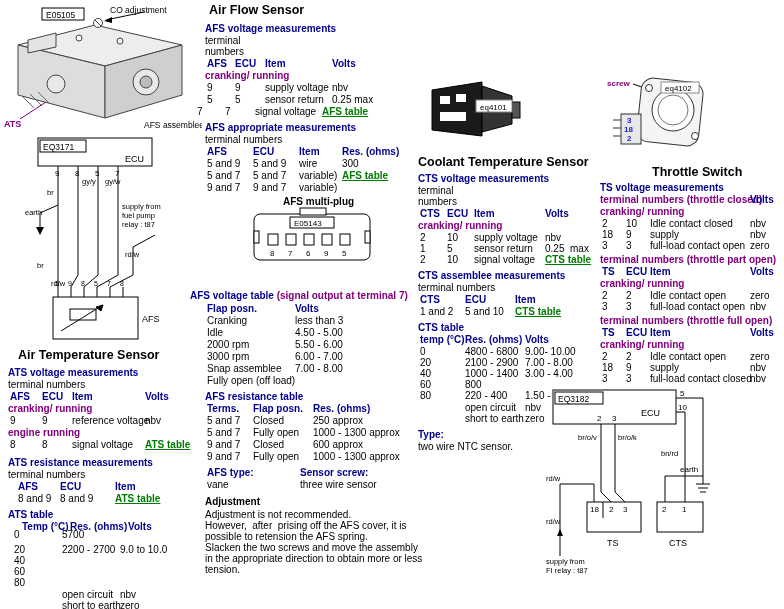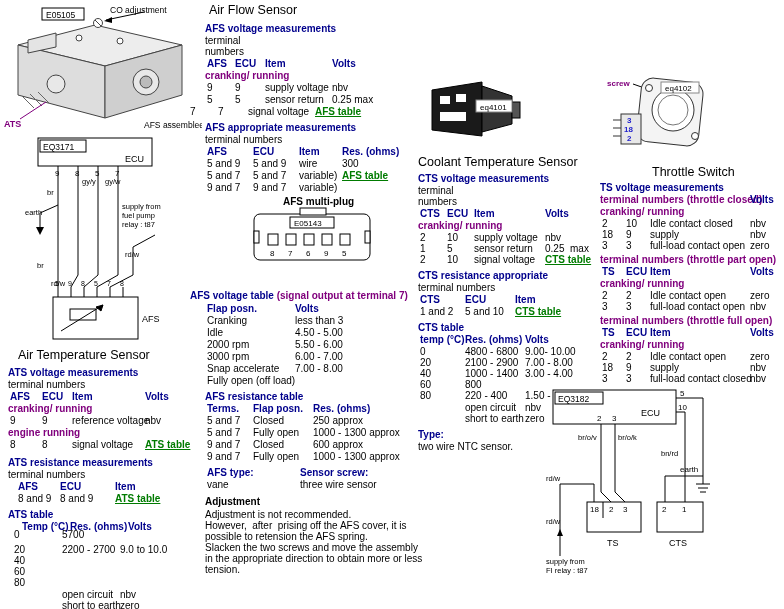--- a/index.html
+++ b/index.html
@@ -14,21 +14,21 @@
   .r>span{display:inline-block;white-space:pre;vertical-align:top}
   .r>.v{position:absolute;top:0}
   .v125{left:125px}.v135{left:135px}.v148{left:148px}
   .w24{width:24px}.w27{width:27px}.w28{width:28px}.w30{width:30px}.w32{width:32px}
   .w42{width:42px}.w45{width:45px}.w46{width:46px}.w48{width:48px}.w50{width:50px}
   .w55{width:55px}.w58{width:58px}.w60{width:60px}.w88{width:88px}
   .navy{color:#00008C;font-weight:bold}
   .navy>span{color:#00008C;font-weight:bold}
   .purple{color:#80007D;font-weight:bold}
   .glink{color:#007B00;font-weight:bold;text-decoration:underline;cursor:pointer}
-  .title{font-size:12.5px;font-weight:normal;color:#000}
+  .title{font-size:12.5px;font-weight:bold;color:#000}
   .blk-b{font-weight:bold}
 </style>
 </head>
 <body>
 
 <svg style="position:absolute;left:0;top:0" width="202" height="132" viewBox="0 0 202 132">
   <g>
     <polygon points="18,45 95,25 182,45 105,66" fill="#ededed" stroke="#444" stroke-width="1"></polygon>
     <polygon points="18,45 105,66 105,118 18,95" fill="#dddddd" stroke="#444" stroke-width="1"></polygon>
     <polygon points="182,45 105,66 105,118 182,95" fill="#cfcfcf" stroke="#444" stroke-width="1"></polygon>
@@ -139,21 +139,21 @@
 
 <div class="t title" style="left:209px;top:4px">Air Flow Sensor</div>
 
 <div class="t navy" style="left:205px;top:23px">AFS voltage measurements</div>
 <div class="t" style="left:205px;top:35px">terminal</div>
 <div class="t" style="left:205px;top:46px">numbers</div>
 <div class="r navy" style="left:207px;top:58px"><span class="w28">AFS</span><span class="w30">ECU</span><span>Item</span><span class="v v125">Volts</span></div>
 <div class="t purple" style="left:205px;top:70px">cranking/ running</div>
 <div class="r" style="left:207px;top:82px"><span class="w28">9</span><span class="w30">9</span><span>supply voltage</span><span class="v v125">nbv</span></div>
 <div class="r" style="left:207px;top:94px"><span class="w28">5</span><span class="w30">5</span><span>sensor return</span><span class="v v125">0.25 max</span></div>
-<div class="r" style="left:190px;top:106px"><span class="w28">7</span><span class="w30">7</span><span>signal voltage</span><span class="v v125 glink">AFS table</span></div>
+<div class="r" style="left:197px;top:106px"><span class="w28">7</span><span class="w30">7</span><span>signal voltage</span><span class="v v125 glink">AFS table</span></div>
 
 <div class="t navy" style="left:205px;top:122px">AFS appropriate measurements</div>
 <div class="t" style="left:205px;top:134px">terminal numbers</div>
 <div class="r navy" style="left:207px;top:146px"><span class="w46">AFS</span><span class="w46">ECU</span><span>Item</span><span class="v v135">Res. (ohms)</span></div>
 <div class="r" style="left:207px;top:158px"><span class="w46">5 and 9</span><span class="w46">5 and 9</span><span>wire</span><span class="v v135">300</span></div>
 <div class="r" style="left:207px;top:170px"><span class="w46">5 and 7</span><span class="w46">5 and 7</span><span>variable)</span><span class="v v135 glink">AFS table</span></div>
 <div class="r" style="left:207px;top:182px"><span class="w46">9 and 7</span><span class="w46">9 and 7</span><span>variable)</span></div>
 
 <div class="t blk-b" style="left:283px;top:196px">AFS multi-plug</div>
 
@@ -179,21 +179,21 @@
     <text x="90" y="52">5</text>
   </g>
 </svg>
 
 <div class="t" style="left:190px;top:290px"><span class="navy">AFS voltage table </span><span class="purple">(signal output at terminal 7)</span></div>
 <div class="r navy" style="left:207px;top:303px"><span class="w88">Flap posn.</span><span>Volts</span></div>
 <div class="r" style="left:207px;top:315px"><span class="w88">Cranking</span><span>less than 3</span></div>
 <div class="r" style="left:207px;top:327px"><span class="w88">Idle</span><span>4.50 - 5.00</span></div>
 <div class="r" style="left:207px;top:339px"><span class="w88">2000 rpm</span><span>5.50 - 6.00</span></div>
 <div class="r" style="left:207px;top:351px"><span class="w88">3000 rpm</span><span>6.00 - 7.00</span></div>
-<div class="r" style="left:207px;top:363px"><span class="w88">Snap accelerate</span><span>7.00 - 8.00</span></div>
+<div class="r" style="left:207px;top:363px"><span class="w88">Snap assemblee</span><span>7.00 - 8.00</span></div>
 <div class="r" style="left:207px;top:375px"><span class="w88">Fully open (off load)</span><span></span></div>
 
 <div class="t navy" style="left:205px;top:391px">AFS resistance table</div>
 <div class="r navy" style="left:207px;top:403px"><span class="w46">Terms.</span><span class="w60">Flap posn.</span><span>Res. (ohms)</span></div>
 <div class="r" style="left:207px;top:415px"><span class="w46">5 and 7</span><span class="w60">Closed</span><span>250 approx</span></div>
 <div class="r" style="left:207px;top:427px"><span class="w46">5 and 7</span><span class="w60">Fully open</span><span>1000 - 1300 approx</span></div>
 <div class="r" style="left:207px;top:439px"><span class="w46">9 and 7</span><span class="w60">Closed</span><span>600 approx</span></div>
 <div class="r" style="left:207px;top:451px"><span class="w46">9 and 7</span><span class="w60">Fully open</span><span>1000 - 1300 approx</span></div>
 
 <div class="t navy" style="left:207px;top:467px">AFS type:</div>
@@ -223,21 +223,21 @@
 <div class="t title" style="left:418px;top:156px">Coolant Temperature Sensor</div>
 <div class="t navy" style="left:418px;top:173px">CTS voltage measurements</div>
 <div class="t" style="left:418px;top:185px">terminal</div>
 <div class="t" style="left:418px;top:196px">numbers</div>
 <div class="r navy" style="left:420px;top:208px"><span class="w27">CTS</span><span class="w27">ECU</span><span>Item</span><span class="v v125">Volts</span></div>
 <div class="t purple" style="left:418px;top:220px">cranking/ running</div>
 <div class="r" style="left:420px;top:232px"><span class="w27">2</span><span class="w27">10</span><span>supply voltage</span><span class="v v125">nbv</span></div>
 <div class="r" style="left:420px;top:243px"><span class="w27">1</span><span class="w27">5</span><span>sensor return</span><span class="v v125">0.25  max</span></div>
 <div class="r" style="left:420px;top:254px"><span class="w27">2</span><span class="w27">10</span><span>signal voltage</span><span class="v v125 glink">CTS table</span></div>
 
-<div class="t navy" style="left:418px;top:270px">CTS resistance appropriate</div>
+<div class="t navy" style="left:418px;top:270px">CTS assemblee measurements</div>
 <div class="t" style="left:418px;top:282px">terminal numbers</div>
 <div class="r navy" style="left:420px;top:294px"><span class="w45">CTS</span><span class="w50">ECU</span><span>Item</span></div>
 <div class="r" style="left:420px;top:306px"><span class="w45">1 and 2</span><span class="w50">5 and 10</span><span class="glink">CTS table</span></div>
 
 <div class="t navy" style="left:418px;top:322px">CTS table</div>
 <div class="r navy" style="left:420px;top:334px"><span class="w45">temp (°C)</span><span class="w60">Res. (ohms)</span><span>Volts</span></div>
 <div class="r" style="left:420px;top:346px"><span class="w45">0</span><span class="w60">4800 - 6800</span><span>9.00- 10.00</span></div>
 <div class="r" style="left:420px;top:357px"><span class="w45">20</span><span class="w60">2100 - 2900</span><span>7.00 - 8.00</span></div>
 <div class="r" style="left:420px;top:368px"><span class="w45">40</span><span class="w60">1000 - 1400</span><span>3.00 - 4.00</span></div>
 <div class="r" style="left:420px;top:379px"><span class="w45">60</span><span class="w60">800</span><span></span></div>

